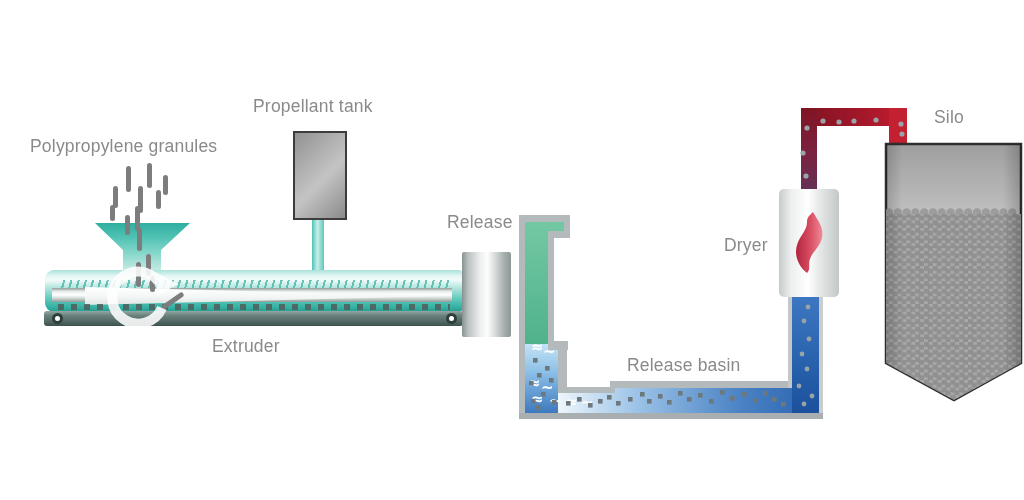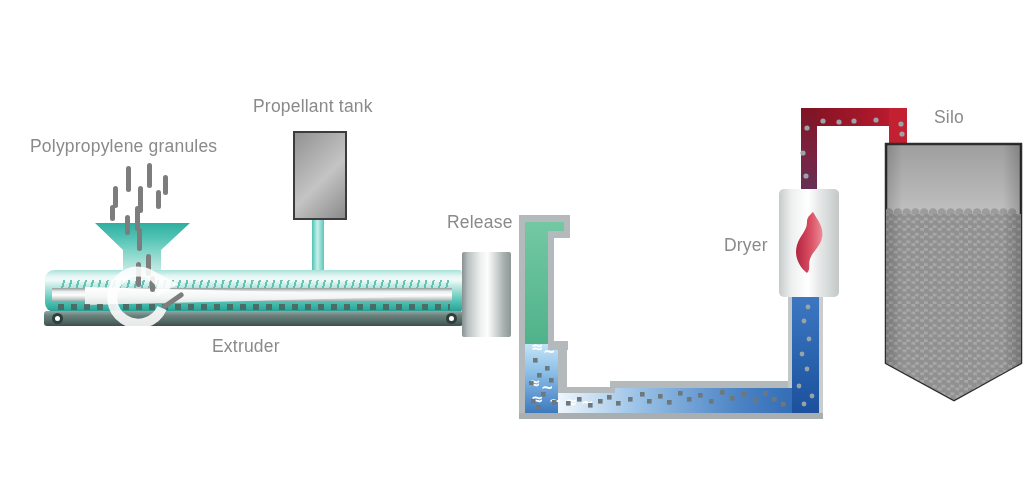--- a/index.html
+++ b/index.html
@@ -266,15 +266,16 @@
         <rect x="886" y="214" width="136" height="190" fill="url(#beads)"></rect>
         <rect x="886" y="144" width="136" height="258" fill="url(#sshade)"></rect>
       </g>
     </g>
   </svg>
 
   <div class="lbl" style="left:30px;top:136px;">Polypropylene granules</div>
   <div class="lbl" style="left:253px;top:96px;text-align:center;">Propellant tank</div>
   <div class="lbl" style="left:447px;top:212px;">Release</div>
   <div class="lbl" style="left:212px;top:336px;">Extruder</div>
+  <div class="lbl" style="left:627px;top:355px;">Release basin</div>
   <div class="lbl" style="left:716px;top:235px;margin-left:8px;">Dryer</div>
   <div class="lbl" style="left:934px;top:107px;">Silo</div>
 </div>
 
 </body></html>

